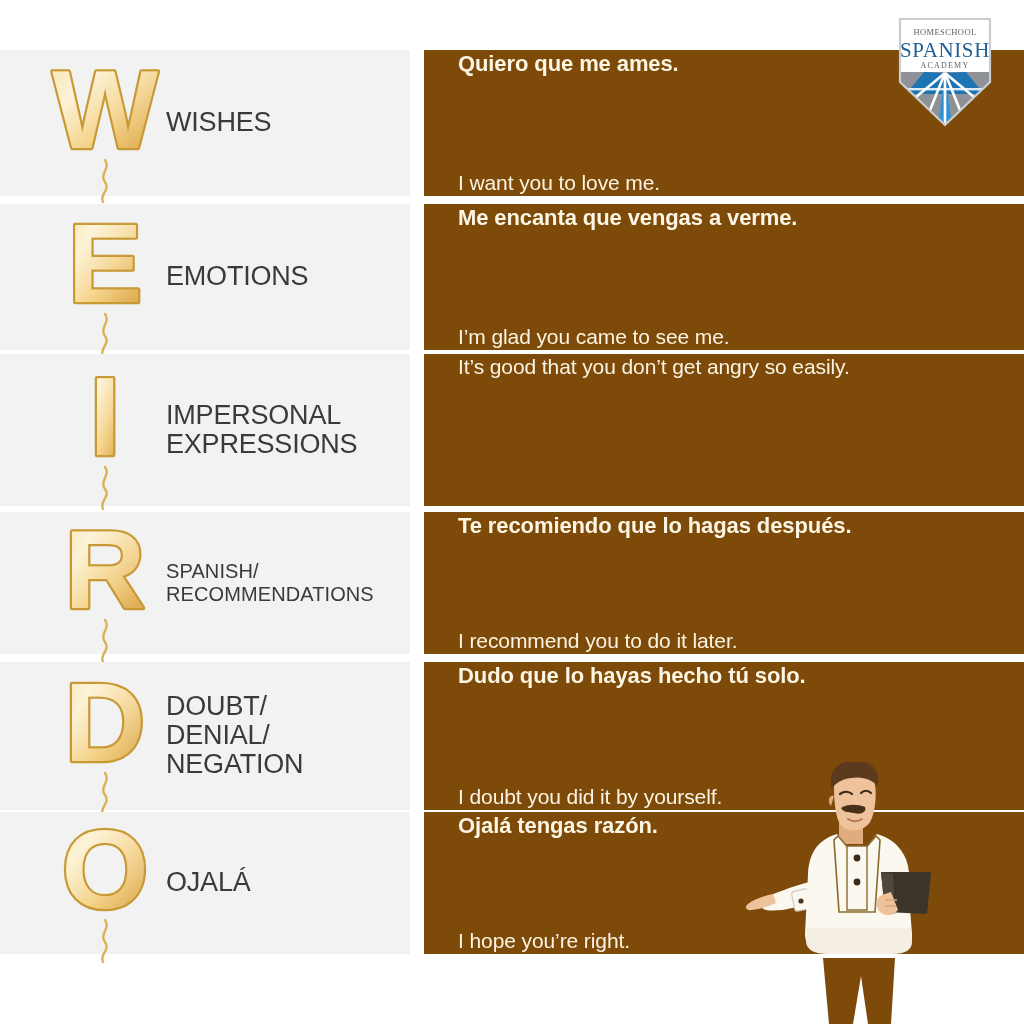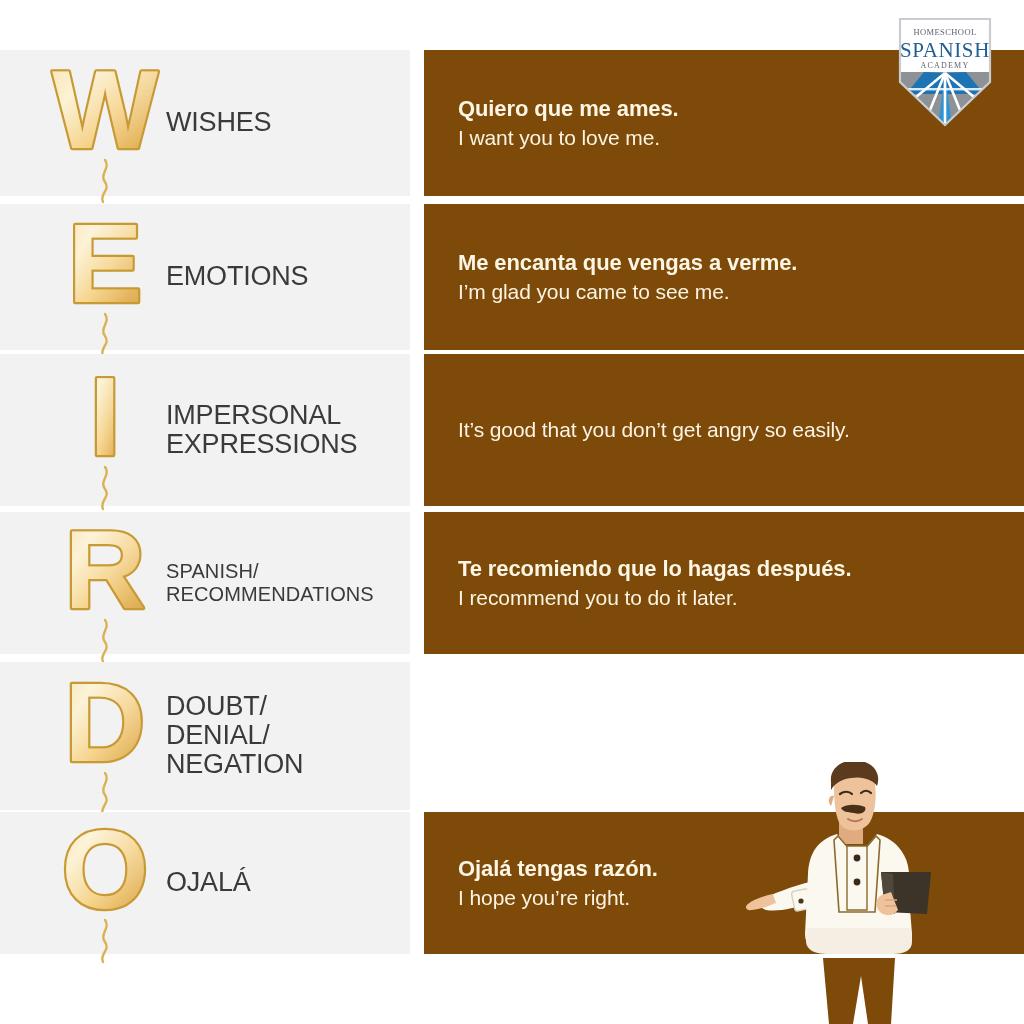--- a/index.html
+++ b/index.html
@@ -29,21 +29,21 @@
     align-items:center;
     overflow:visible;
   }
   .spacer{width:14px;}
   .right-panel{
     position:relative;
     width:600px;
     background:#7d4a0a;
     display:flex;
     flex-direction:column;
-    justify-content:center;
+    justify-content:space-between;
     padding-left:34px;
     box-sizing:border-box;
   }
 
   
   .balloon-wrap{
     position:absolute;
     left:45px;
     top:50%;
     transform:translateY(-50%);
@@ -267,20 +267,24 @@
       <text x="60" y="104" text-anchor="middle" font-family="'Liberation Sans',sans-serif" font-weight="bold" font-size="112" fill="url(#bg68s)" opacity="0.55">D</text>
     </g>
     <path d="M60 116 C66 124 54 130 60 138 C66 146 54 150 58 158" fill="none" stroke="#d9b253" stroke-width="2.4" stroke-linecap="round"></path>
   </svg>
           </div>
       <div class="cat-label">DOUBT/
 DENIAL/
 NEGATION</div>
     </div>
     <div class="spacer"></div>
+    <div class="right-panel">
+      <div class="es">Dudo que lo hayas hecho tú solo.</div>
+      <div class="en">I doubt you did it by yourself.</div>
+    </div>
       </div>
       <div class="row" style="top: 812px; height: 142px;">
     <div class="left-panel">
       <div class="balloon-wrap">
   <svg viewBox="0 0 120 158" width="120" height="158">
     <defs>
       <linearGradient id="bg79" x1="0" y1="0" x2="1" y2="1">
         <stop offset="0%" stop-color="#f6d487"></stop>
         <stop offset="28%" stop-color="#fbeec8"></stop>
         <stop offset="55%" stop-color="#f4cf80"></stop>

